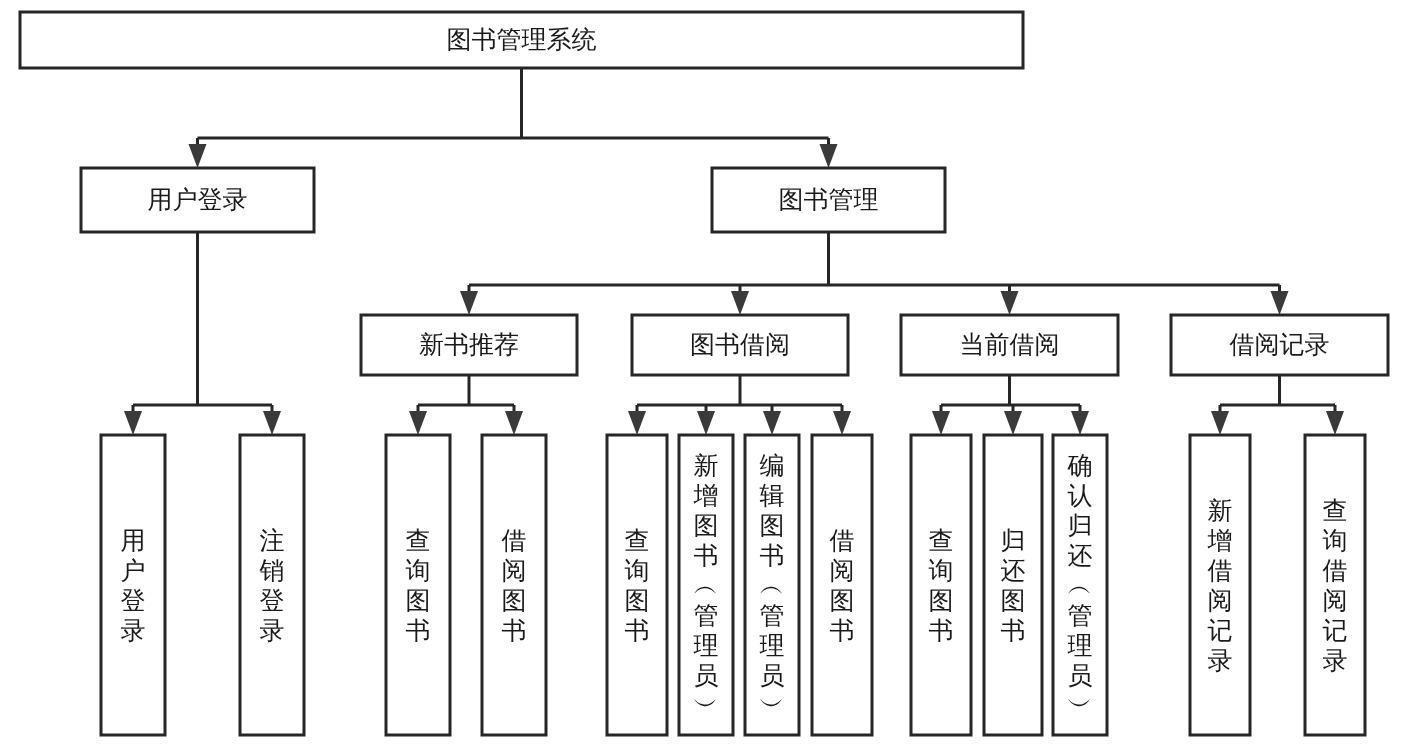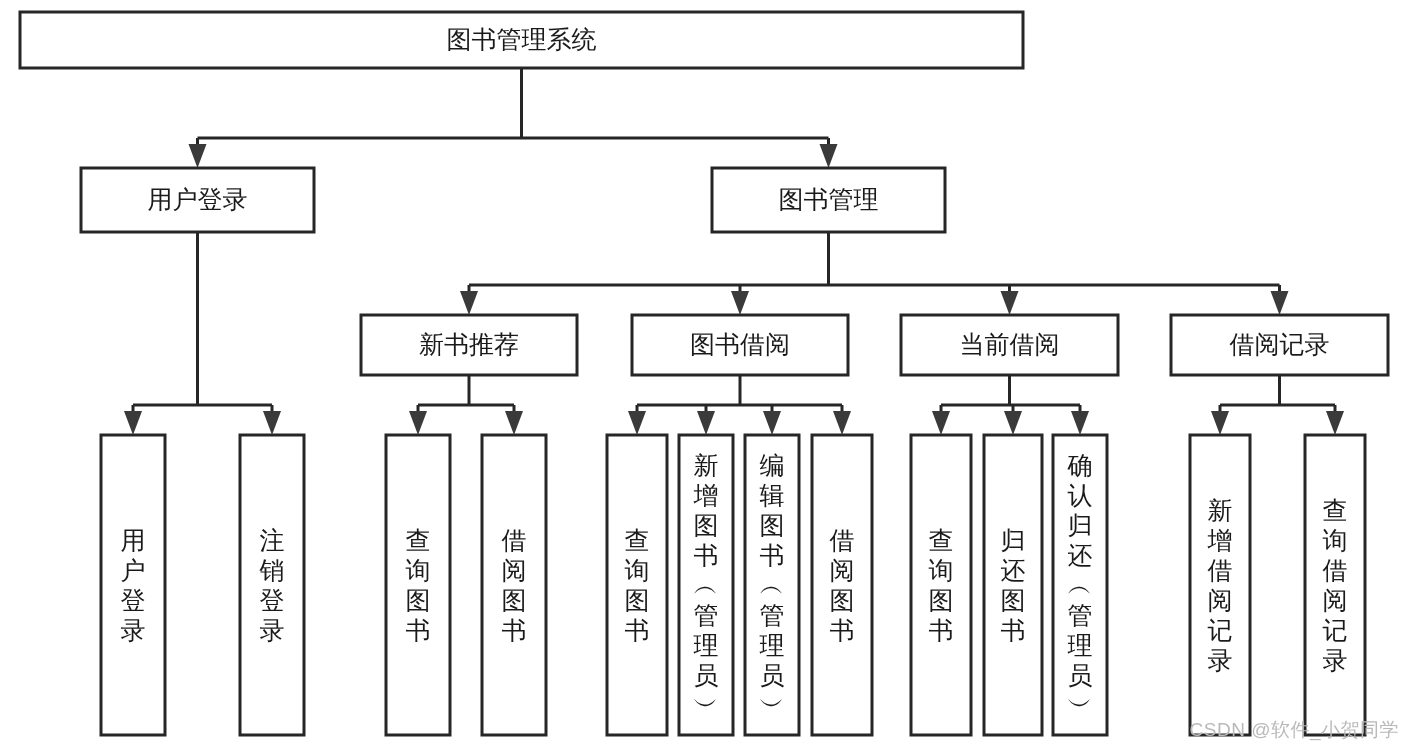--- a/index.html
+++ b/index.html
@@ -201,14 +201,13 @@
         <g>
           <rect x="1190" y="435" width="60" height="300" class="node-rect"></rect>
           <text class="node-label-vert" x="1220" y="519"><tspan x="1220" dy="0">新</tspan><tspan x="1220" dy="30">增</tspan><tspan x="1220" dy="30">借</tspan><tspan x="1220" dy="30">阅</tspan><tspan x="1220" dy="30">记</tspan><tspan x="1220" dy="30">录</tspan></text>
         </g>
         <g>
           <rect x="1305" y="435" width="60" height="300" class="node-rect"></rect>
           <text class="node-label-vert" x="1335" y="519"><tspan x="1335" dy="0">查</tspan><tspan x="1335" dy="30">询</tspan><tspan x="1335" dy="30">借</tspan><tspan x="1335" dy="30">阅</tspan><tspan x="1335" dy="30">记</tspan><tspan x="1335" dy="30">录</tspan></text>
         </g>
       </g>
   </svg>
-  <div class="watermark">CSDN @软件_小贺同学</div>
 </div>
 
 </body></html>

